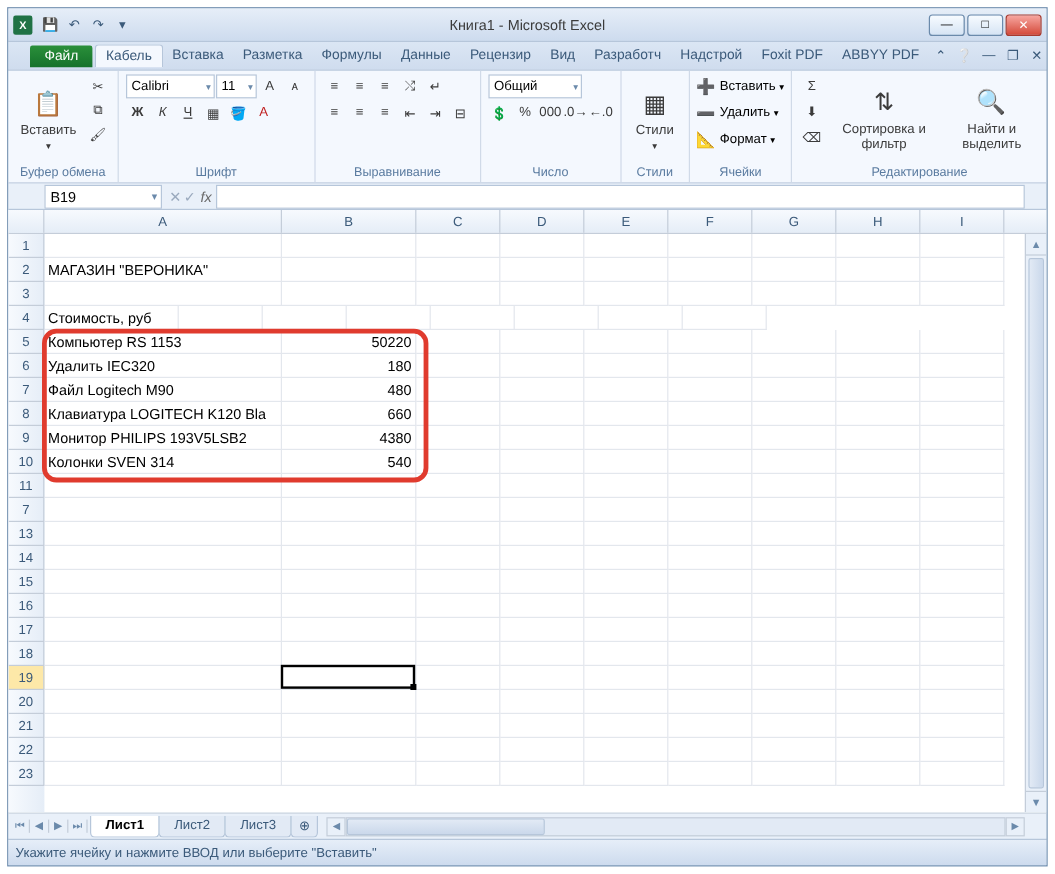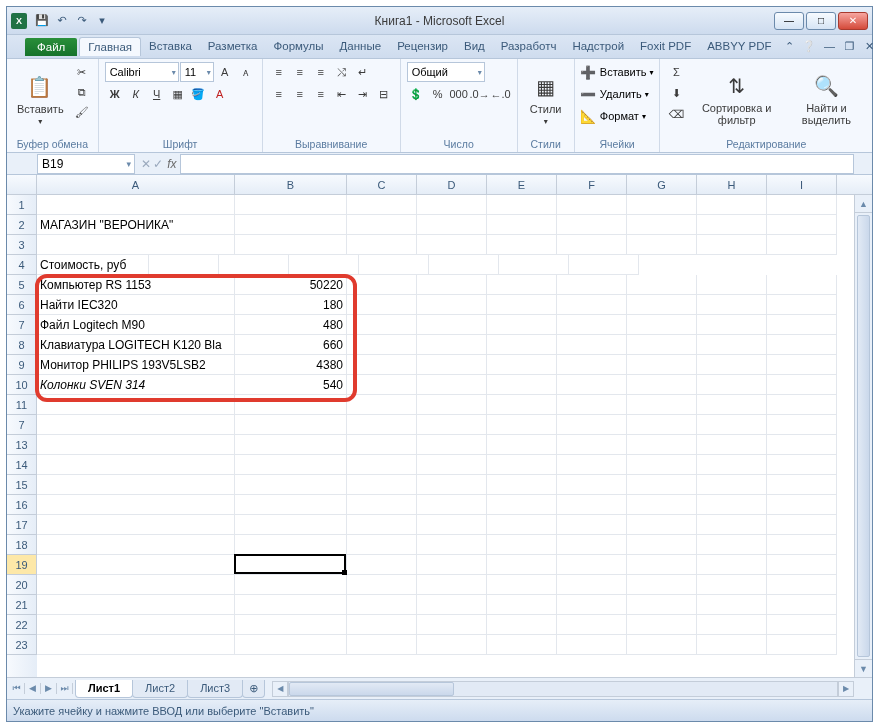--- a/index.html
+++ b/index.html
@@ -108,21 +108,21 @@
     <div class="win-controls">
       <div class="win-btn">—</div>
       <div class="win-btn">□</div>
       <div class="win-btn close">✕</div>
     </div>
   </div>
 
   <div class="ribbon-tabs">
     <div class="file-tab">Файл</div>
     <div id="rtabs" style="display: flex;">
-          <div class="rtab active">Главная</div>
+          <div class="rtab active">Кабель</div>
           <div class="rtab">Вставка</div>
           <div class="rtab">Разметка</div>
           <div class="rtab">Формулы</div>
           <div class="rtab">Данные</div>
           <div class="rtab">Рецензир</div>
           <div class="rtab">Вид</div>
           <div class="rtab">Разработч</div>
           <div class="rtab">Надстрой</div>
           <div class="rtab">Foxit PDF</div>
           <div class="rtab">ABBYY PDF</div>
@@ -363,21 +363,21 @@
               <div class="cell num" style="width: 112px;">50220</div>
               <div class="cell" style="width: 70px;"></div>
               <div class="cell" style="width: 70px;"></div>
               <div class="cell" style="width: 70px;"></div>
               <div class="cell" style="width: 70px;"></div>
               <div class="cell" style="width: 70px;"></div>
               <div class="cell" style="width: 70px;"></div>
               <div class="cell" style="width: 70px;"></div>
             </div>
             <div class="row">
-              <div class="cell" style="width: 198px;">Найти IEC320</div>
+              <div class="cell" style="width: 198px;">Удалить IEC320</div>
               <div class="cell num" style="width: 112px;">180</div>
               <div class="cell" style="width: 70px;"></div>
               <div class="cell" style="width: 70px;"></div>
               <div class="cell" style="width: 70px;"></div>
               <div class="cell" style="width: 70px;"></div>
               <div class="cell" style="width: 70px;"></div>
               <div class="cell" style="width: 70px;"></div>
               <div class="cell" style="width: 70px;"></div>
             </div>
             <div class="row">
@@ -407,21 +407,21 @@
               <div class="cell num" style="width: 112px;">4380</div>
               <div class="cell" style="width: 70px;"></div>
               <div class="cell" style="width: 70px;"></div>
               <div class="cell" style="width: 70px;"></div>
               <div class="cell" style="width: 70px;"></div>
               <div class="cell" style="width: 70px;"></div>
               <div class="cell" style="width: 70px;"></div>
               <div class="cell" style="width: 70px;"></div>
             </div>
             <div class="row">
-              <div class="cell" style="width: 198px; font-style: italic;">Колонки  SVEN 314</div>
+              <div class="cell" style="width: 198px;">Колонки  SVEN 314</div>
               <div class="cell num" style="width: 112px;">540</div>
               <div class="cell" style="width: 70px;"></div>
               <div class="cell" style="width: 70px;"></div>
               <div class="cell" style="width: 70px;"></div>
               <div class="cell" style="width: 70px;"></div>
               <div class="cell" style="width: 70px;"></div>
               <div class="cell" style="width: 70px;"></div>
               <div class="cell" style="width: 70px;"></div>
             </div>
             <div class="row">

